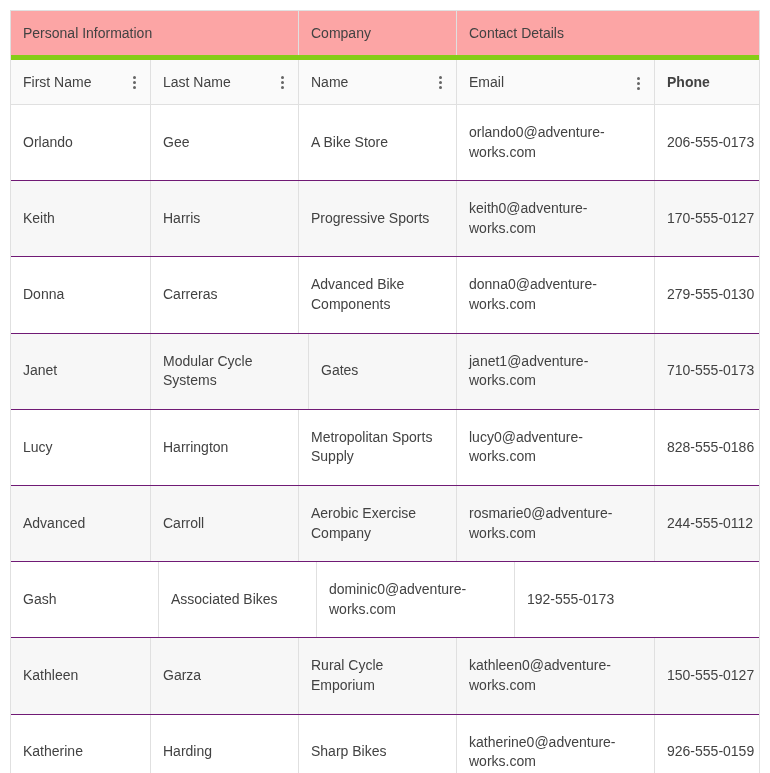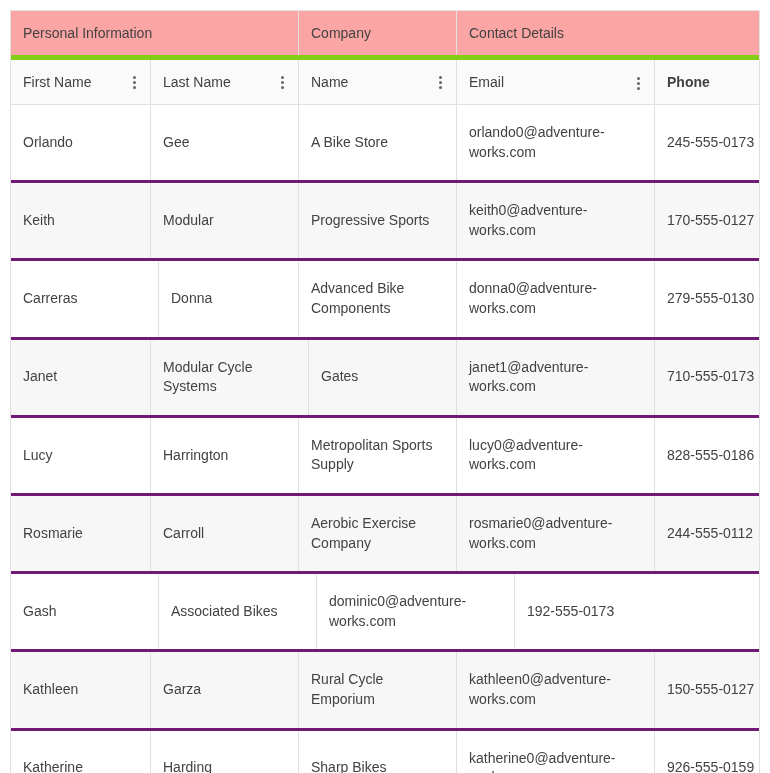--- a/index.html
+++ b/index.html
@@ -6,21 +6,21 @@
 body { font-family: Arial, Helvetica, sans-serif; font-size: 14px; color: #424242; background: #fff; padding: 10px; }
 .grid { width: 750px; border: 1px solid #e0e0e0; overflow: hidden; }
 .grid-header-group { display: flex; background: #fca5a5; border-bottom: 5px solid #84cc16; }
 .group-cell { padding: 14px 12px; border-right: 1px solid #e0e0e0; color: #424242; }
 .group-cell:last-child { border-right: none; }
 .grid-header { display: flex; background: #fafafa; border-bottom: 1px solid #e0e0e0; }
 .header-cell { display: flex; align-items: center; justify-content: space-between; padding: 14px 12px; border-right: 1px solid #e0e0e0; color: #424242; position: relative; }
 .header-cell:last-child { border-right: none; font-weight: bold; }
 .header-cell .kebab { cursor: pointer; display:flex; flex-direction:column; gap:2px; padding:0 2px;}
 .kebab span { width:3px; height:3px; background:#656565; border-radius:50%; display:block;}
-.grid-body .row { display: flex; border-bottom: 3px solid #701a75; }
+.grid-body .row { display: flex; border-bottom: 1px solid #701a75; }
 .grid-body .row:nth-child(odd) { background: #ffffff; }
 .grid-body .row:nth-child(even) { background: #f7f7f7; }
 .cell { padding: 18px 12px; border-right: 1px solid #e0e0e0; word-wrap: break-word; color: #424242; display:flex; align-items:center; line-height:1.4;}
 .cell:last-child { border-right: none; }
 .col-fn { width: 140px; flex:0 0 140px;}
 .col-ln { width: 148px; flex:0 0 148px;}
 .col-co { width: 158px; flex:0 0 158px;}
 .col-em { width: 198px; flex:0 0 198px;align-items:flex-end;}
 .col-ph { width: 106px; flex:0 0 106px; overflow:hidden; white-space:nowrap;}
 .group-pi { width: 288px; flex:0 0 288px;}
@@ -75,52 +75,52 @@
       <span>Phone</span>
     </div>
   </div>
 
   <div class="grid-body">
       <div class="row">
         <div class="cell col-fn">Orlando</div>
         <div class="cell col-ln">Gee</div>
         <div class="cell col-co">A Bike Store</div>
         <div class="cell col-em">orlando0@adventure-works.com</div>
-        <div class="cell col-ph">245-555-0173</div>
+        <div class="cell col-ph">206-555-0173</div>
       </div>
       <div class="row">
         <div class="cell col-fn">Keith</div>
-        <div class="cell col-ln">Modular</div>
+        <div class="cell col-ln">Harris</div>
         <div class="cell col-co">Progressive Sports</div>
         <div class="cell col-em">keith0@adventure-works.com</div>
         <div class="cell col-ph">170-555-0127</div>
       </div>
       <div class="row">
+        <div class="cell col-fn">Donna</div>
         <div class="cell col-ln">Carreras</div>
-        <div class="cell col-fn">Donna</div>
         <div class="cell col-co">Advanced Bike Components</div>
         <div class="cell col-em">donna0@adventure-works.com</div>
         <div class="cell col-ph">279-555-0130</div>
       </div>
       <div class="row">
         <div class="cell col-fn">Janet</div>
         <div class="cell col-co">Modular Cycle Systems</div>
         <div class="cell col-ln">Gates</div>
         <div class="cell col-em">janet1@adventure-works.com</div>
         <div class="cell col-ph">710-555-0173</div>
       </div>
       <div class="row">
         <div class="cell col-fn">Lucy</div>
         <div class="cell col-ln">Harrington</div>
         <div class="cell col-co">Metropolitan Sports Supply</div>
         <div class="cell col-em">lucy0@adventure-works.com</div>
         <div class="cell col-ph">828-555-0186</div>
       </div>
       <div class="row">
-        <div class="cell col-fn">Rosmarie</div>
+        <div class="cell col-fn">Advanced</div>
         <div class="cell col-ln">Carroll</div>
         <div class="cell col-co">Aerobic Exercise Company</div>
         <div class="cell col-em">rosmarie0@adventure-works.com</div>
         <div class="cell col-ph">244-555-0112</div>
       </div>
       <div class="row">
         <div class="cell col-ln">Gash</div>
         <div class="cell col-co">Associated Bikes</div>
         <div class="cell col-em">dominic0@adventure-works.com</div>
         <div class="cell col-ph">192-555-0173</div>

